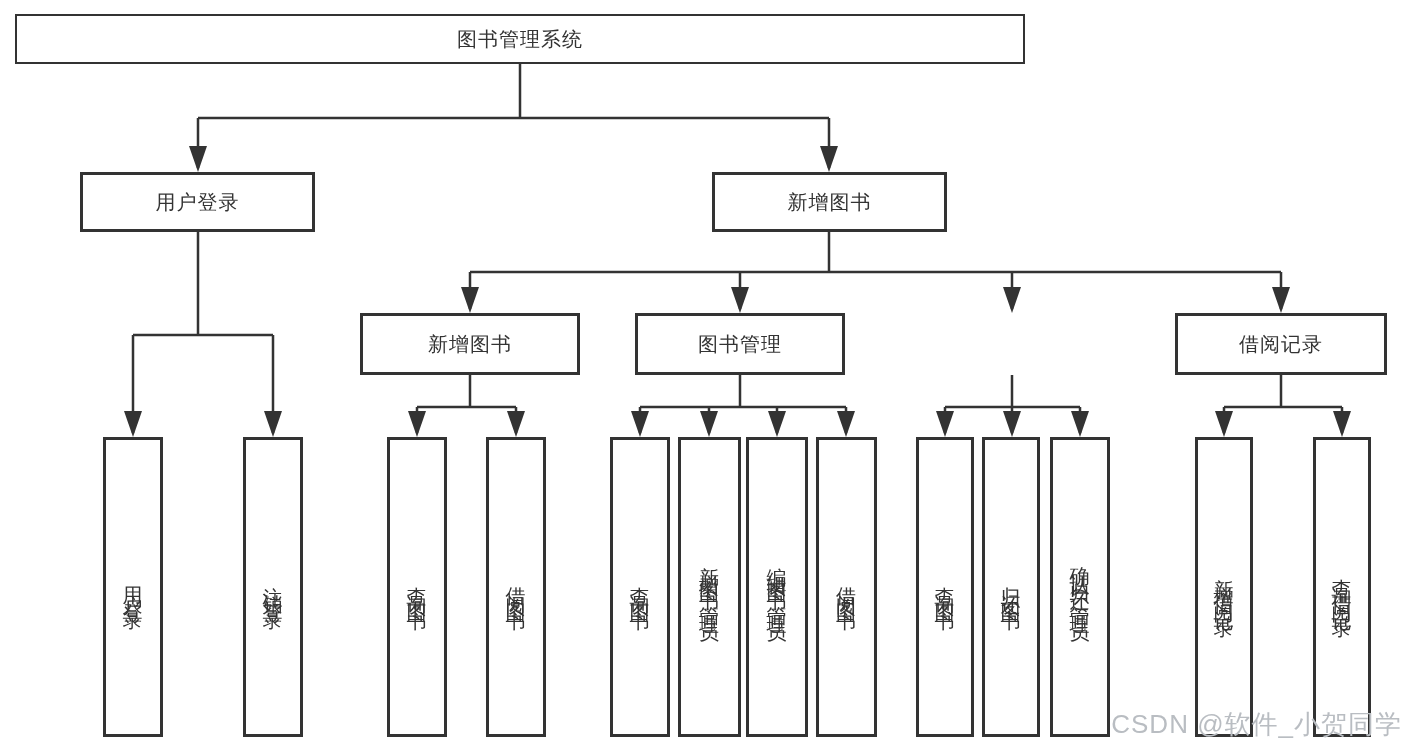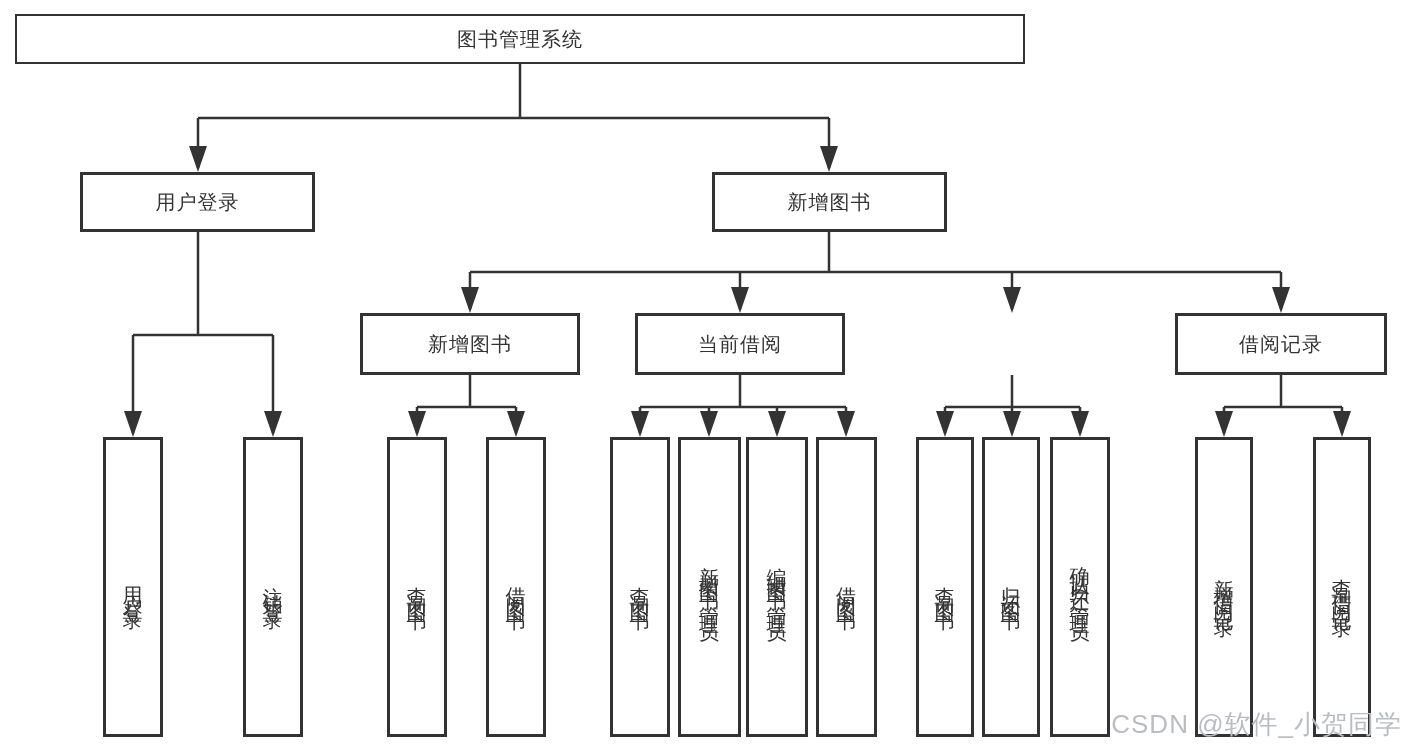--- a/index.html
+++ b/index.html
@@ -102,21 +102,21 @@
     <span>用户登录</span>
   </div>
   <div class="node" style="left:712px; top:172px; width:235px; height:60px;">
     <span>新增图书</span>
   </div>
 
   <div class="node" style="left:360px; top:313px; width:220px; height:62px;">
     <span>新增图书</span>
   </div>
   <div class="node" style="left:635px; top:313px; width:210px; height:62px;">
-    <span>当前借阅</span>
+    <span>图书管理</span>
   </div>
   <div class="node" style="left:1175px; top:313px; width:212px; height:62px;">
     <span>借阅记录</span>
   </div>
 
   <div class="node leaf" style="left:103px; top:437px; width:60px; height:300px;">
     <span class="vtext">用户登录</span>
   </div>
   <div class="node leaf" style="left:243px; top:437px; width:60px; height:300px;">
     <span class="vtext">注销登录</span>

